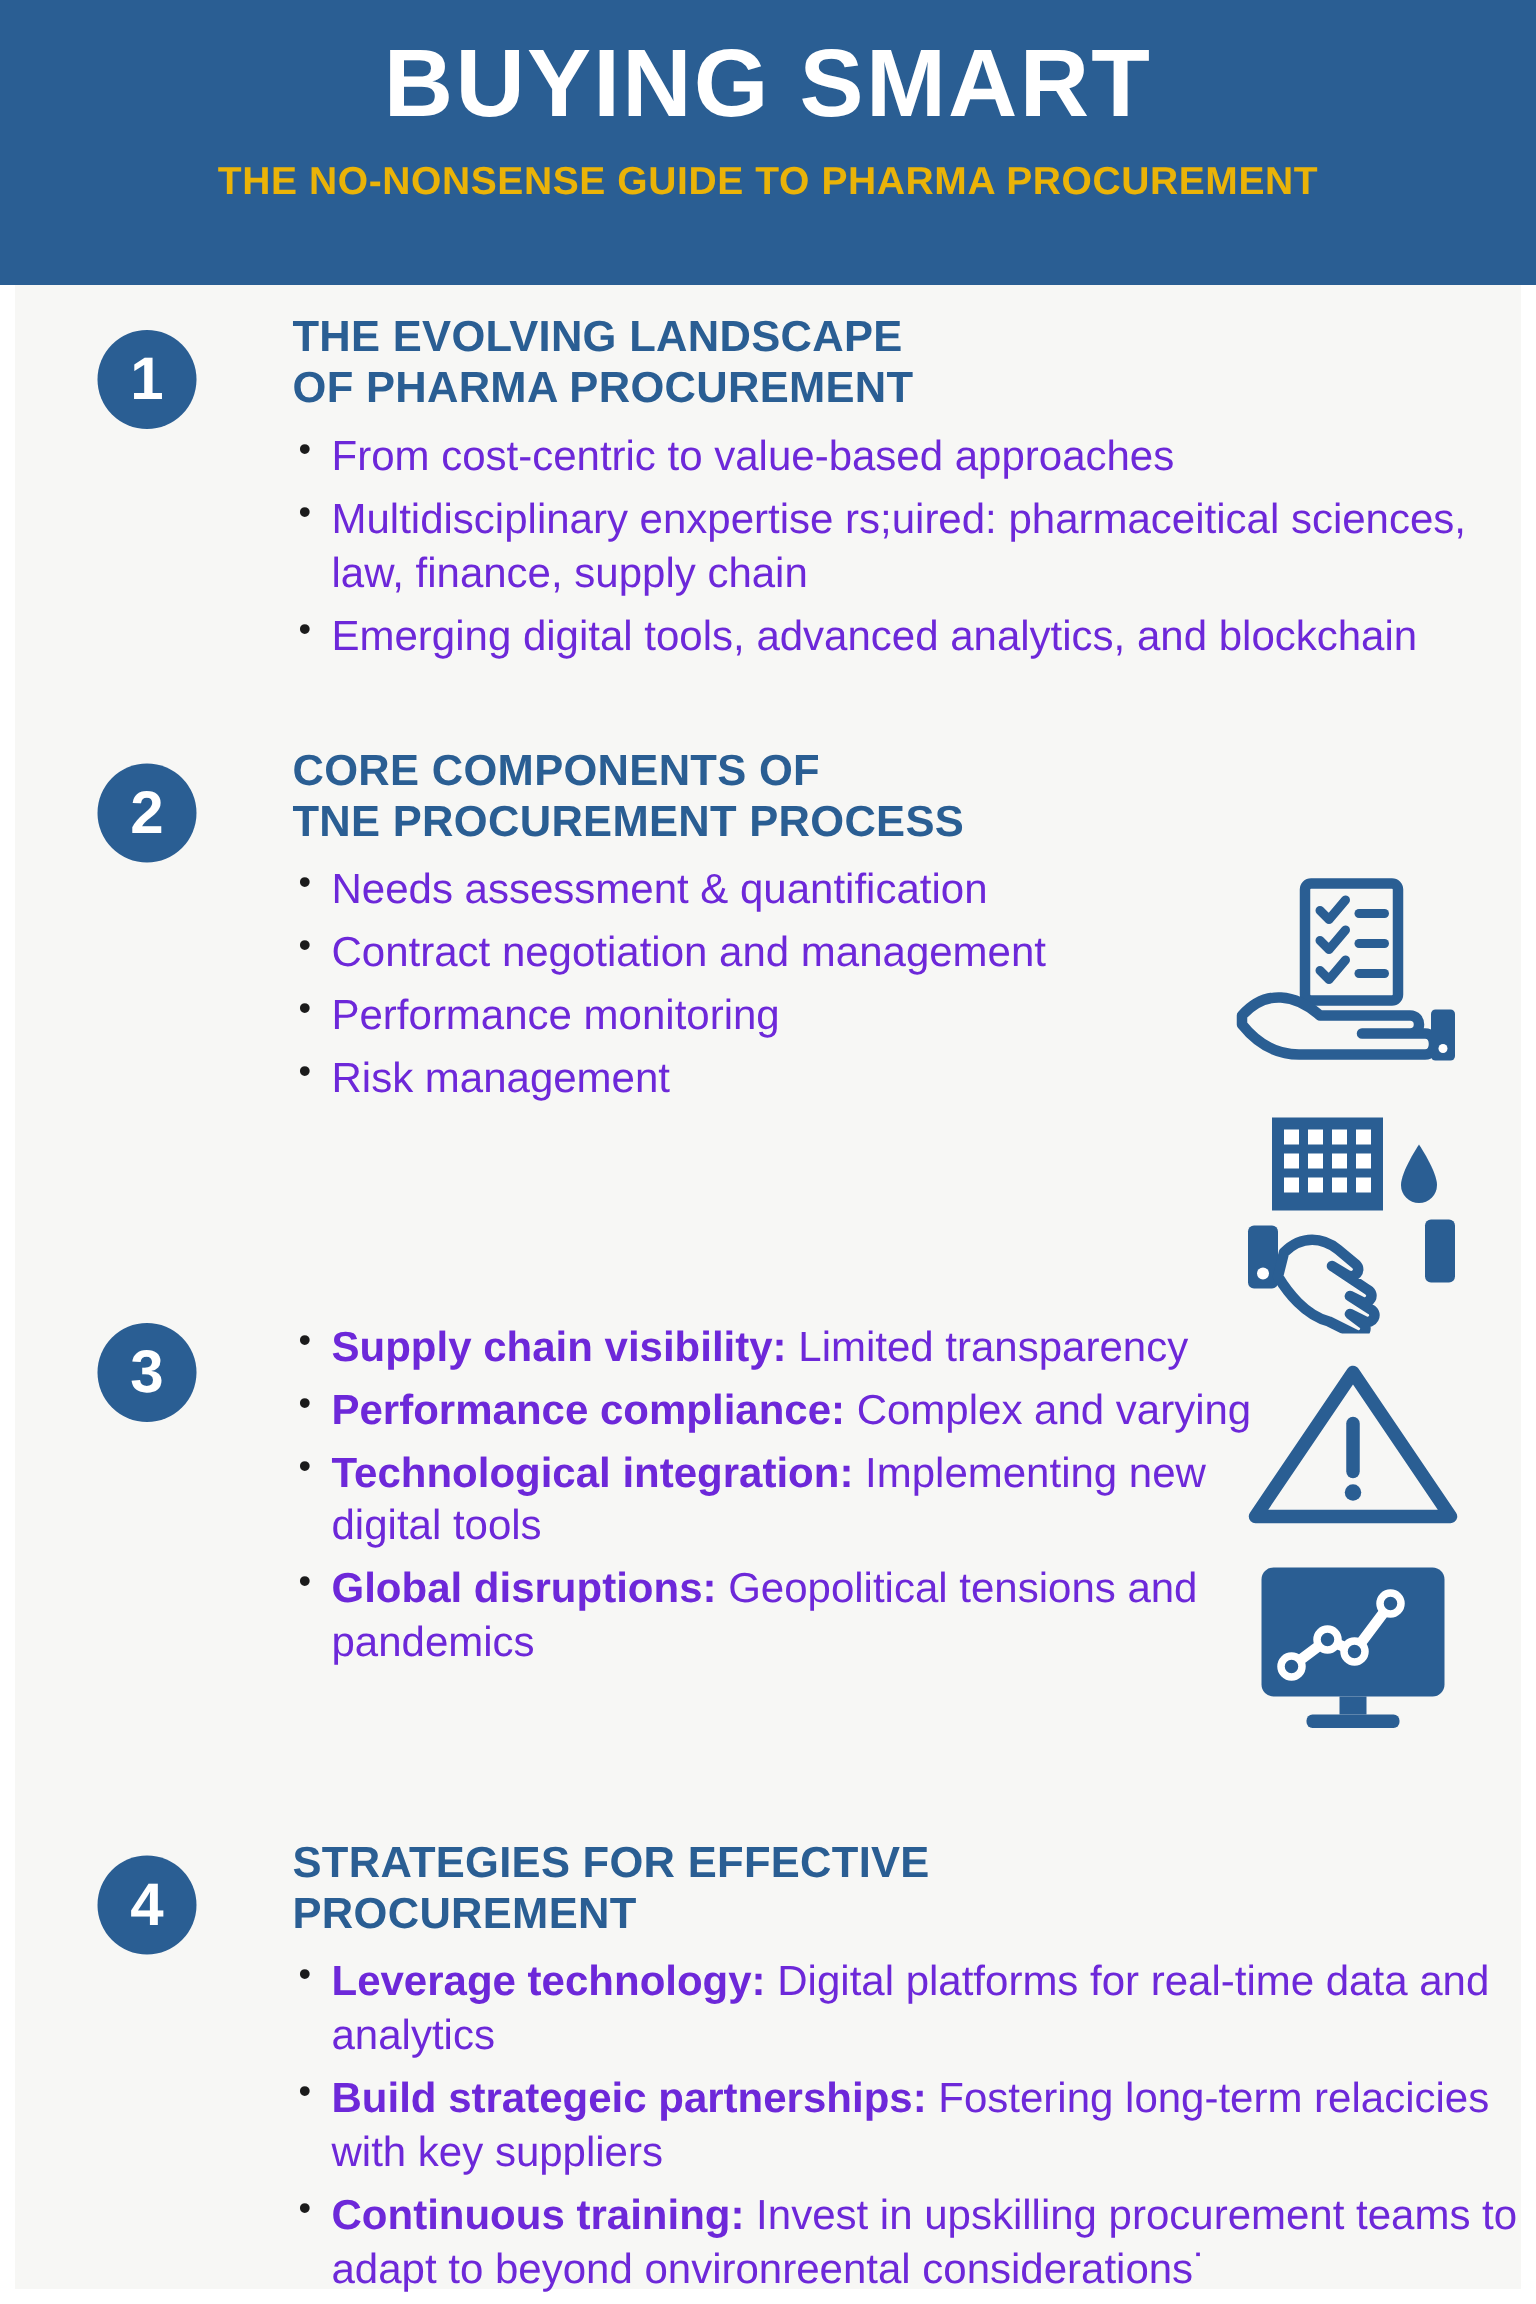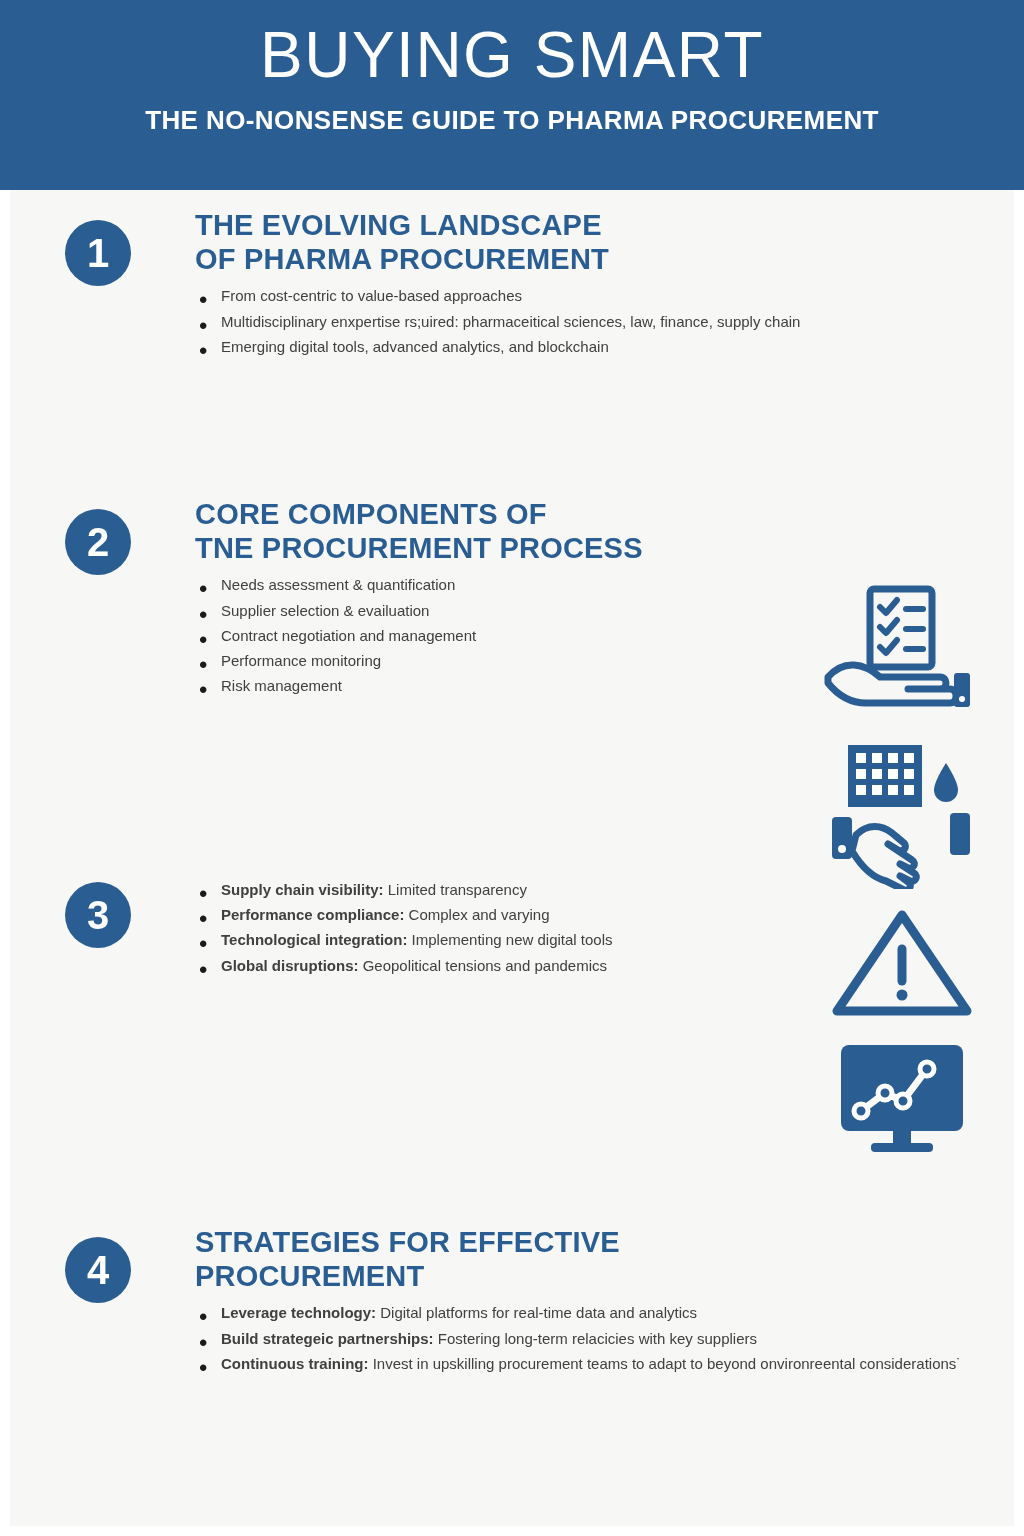--- a/index.html
+++ b/index.html
@@ -31,28 +31,28 @@
     width: 1024px;
     height: 190px;
     background: #2a5e93;
     text-align: center;
     box-sizing: border-box;
     padding-top: 22px;
   }
   .header-title {
     color: #ffffff;
     font-size: 64px;
-    font-weight: normal;
+    font-weight: bold;
     letter-spacing: 1.5px;
     line-height: 1.05;
     margin: 0;
     font-family: "Liberation Sans", sans-serif;
   }
   .header-sub {
-    color: #ffffff;
+    color: #eab308;
     font-size: 26px;
     font-weight: bold;
     letter-spacing: 0.4px;
     margin-top: 16px;
     font-family: "Liberation Sans", sans-serif;
   }
   
   .content {
     position: absolute;
     left: 0;
@@ -87,22 +87,22 @@
     font-family: "Liberation Sans", sans-serif;
   }
   ul.bullets {
     list-style: none;
     margin: 10px 0 0 0;
     padding: 0;
   }
   ul.bullets li {
     position: relative;
     padding-left: 26px;
-    color: #404040;
-    font-size: 15px;
+    color: #6d28d9;
+    font-size: 28px;
     line-height: 1.28;
     margin-bottom: 6px;
     font-family: "Liberation Sans", sans-serif;
   }
   ul.bullets li::before {
     content: "\2022";
     position: absolute;
     left: 4px;
     top: -1px;
     color: #1b1b1b;
@@ -168,21 +168,20 @@
     </div>
 
     <div class="section" id="sec2">
       <div class="badge">2</div>
       <div class="sec-title">
         <div>CORE COMPONENTS OF</div>
         <div>TNE PROCUREMENT PROCESS</div>
       </div>
       <ul class="bullets">
         <li><span>Needs assessment &amp; quantification</span></li>
-        <li><span>Supplier selection &amp; evailuation</span></li>
         <li><span>Contract negotiation and management</span></li>
         <li><span>Performance monitoring</span></li>
         <li><span>Risk management</span></li>
       </ul>
     </div>
 
     <div class="section" id="sec3">
       <div class="badge">3</div>
       <ul class="bullets">
         <li><b>Supply chain visibility:</b><span> Limited transparency</span></li>

